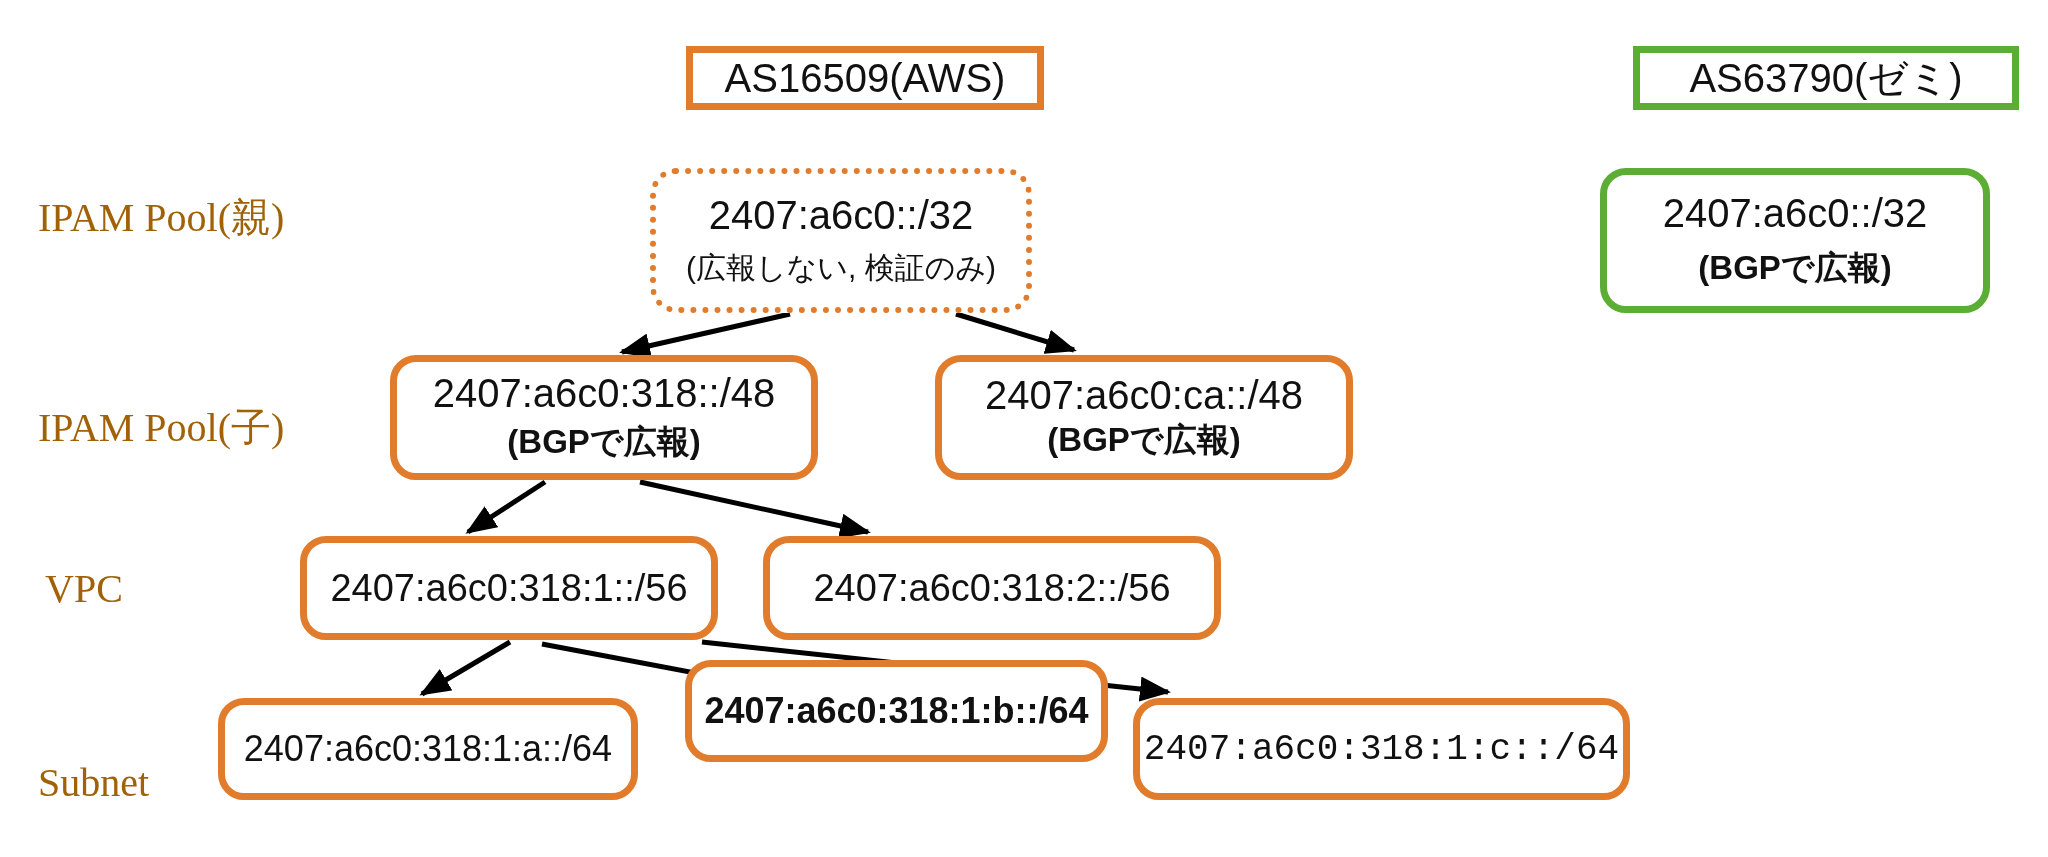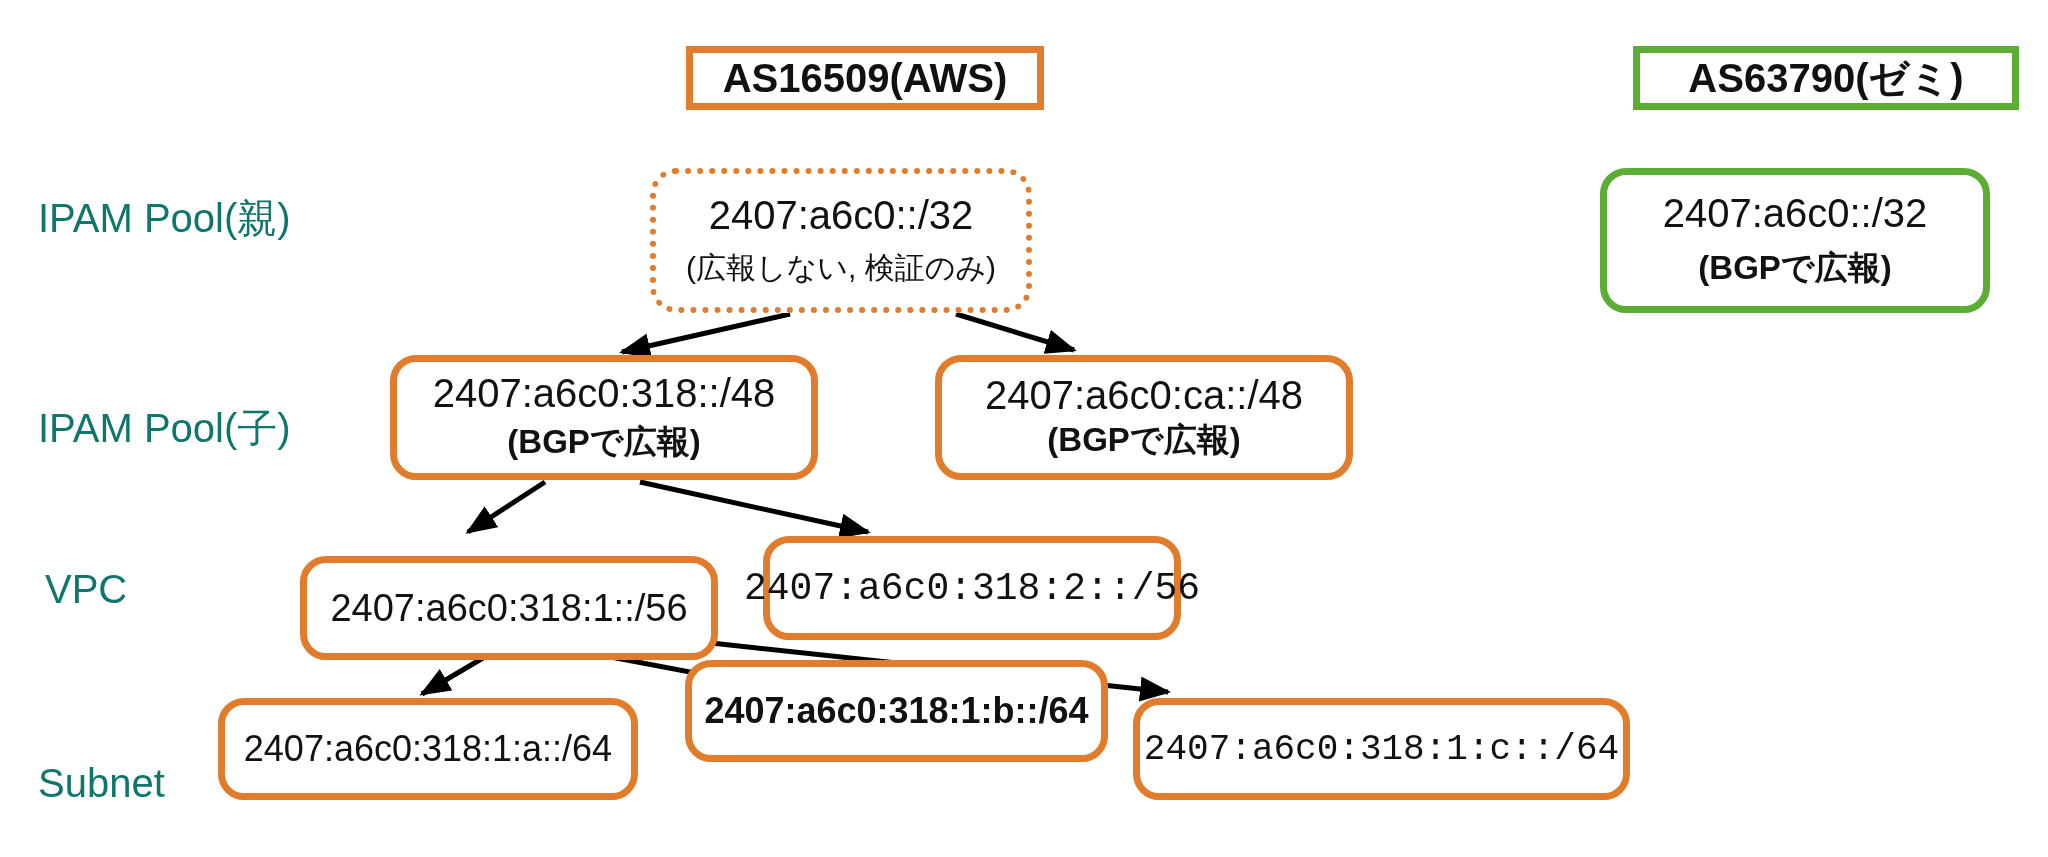--- a/index.html
+++ b/index.html
@@ -17,33 +17,34 @@
   }
   #edge-layer {
     position: absolute;
     left: 0; top: 0;
     width: 2048px;
     height: 857px;
     pointer-events: none;
   }
   .row-label {
     position: absolute;
-    color: #0f766e;
+    color: #a16207;
     font-size: 40px;
     line-height: 44px;
     white-space: nowrap;
+    font-family: Liberation Serif, serif;
   }
   .hdr {
     position: absolute;
     display: flex;
     align-items: center;
     justify-content: center;
     background: #ffffff;
     color: #111111;
-    font-weight: bold;
+    font-weight: normal;
     font-size: 40px;
     white-space: nowrap;
     box-sizing: border-box;
   }
   .hdr.orange { border: 7px solid #e07c2c; }
   .hdr.green  { border: 7px solid #5bad34; }
   .node {
     position: absolute;
     display: flex;
     flex-direction: column;
@@ -109,25 +110,25 @@
   <div class="node orange" style="left:390px; top:355px; width:428px; height:125px; gap:4px;">
     <div class="line1">2407:a6c0:318::/48</div>
     <div class="line2">(BGPで広報)</div>
   </div>
 
   <div class="node orange" style="left:935px; top:355px; width:418px; height:125px; gap:0;">
     <div class="line1">2407:a6c0:ca::/48</div>
     <div class="line2">(BGPで広報)</div>
   </div>
 
-  <div class="node orange sz-vpc" style="left:300px; top:536px; width:418px; height:104px;margin-top:20px;">
+  <div class="node orange sz-vpc" style="left:300px; top:536px; width:418px; height:104px;">
     <div class="line1">2407:a6c0:318:1::/56</div>
   </div>
 
-  <div class="node orange sz-vpc" style="left:763px; top:536px; width:418px; height:104px;font-family:Liberation Mono, monospace;">
+  <div class="node orange sz-vpc" style="left:763px; top:536px; width:458px; height:104px;">
     <div class="line1">2407:a6c0:318:2::/56</div>
   </div>
 
   <div class="node orange sz-subnet" style="left:218px; top:698px; width:420px; height:102px;">
     <div class="line1">2407:a6c0:318:1:a::/64</div>
   </div>
 
   <div class="node orange sz-subnet" style="left:685px; top:660px; width:423px; height:102px;font-weight:bold;">
     <div class="line1">2407:a6c0:318:1:b::/64</div>
   </div>

